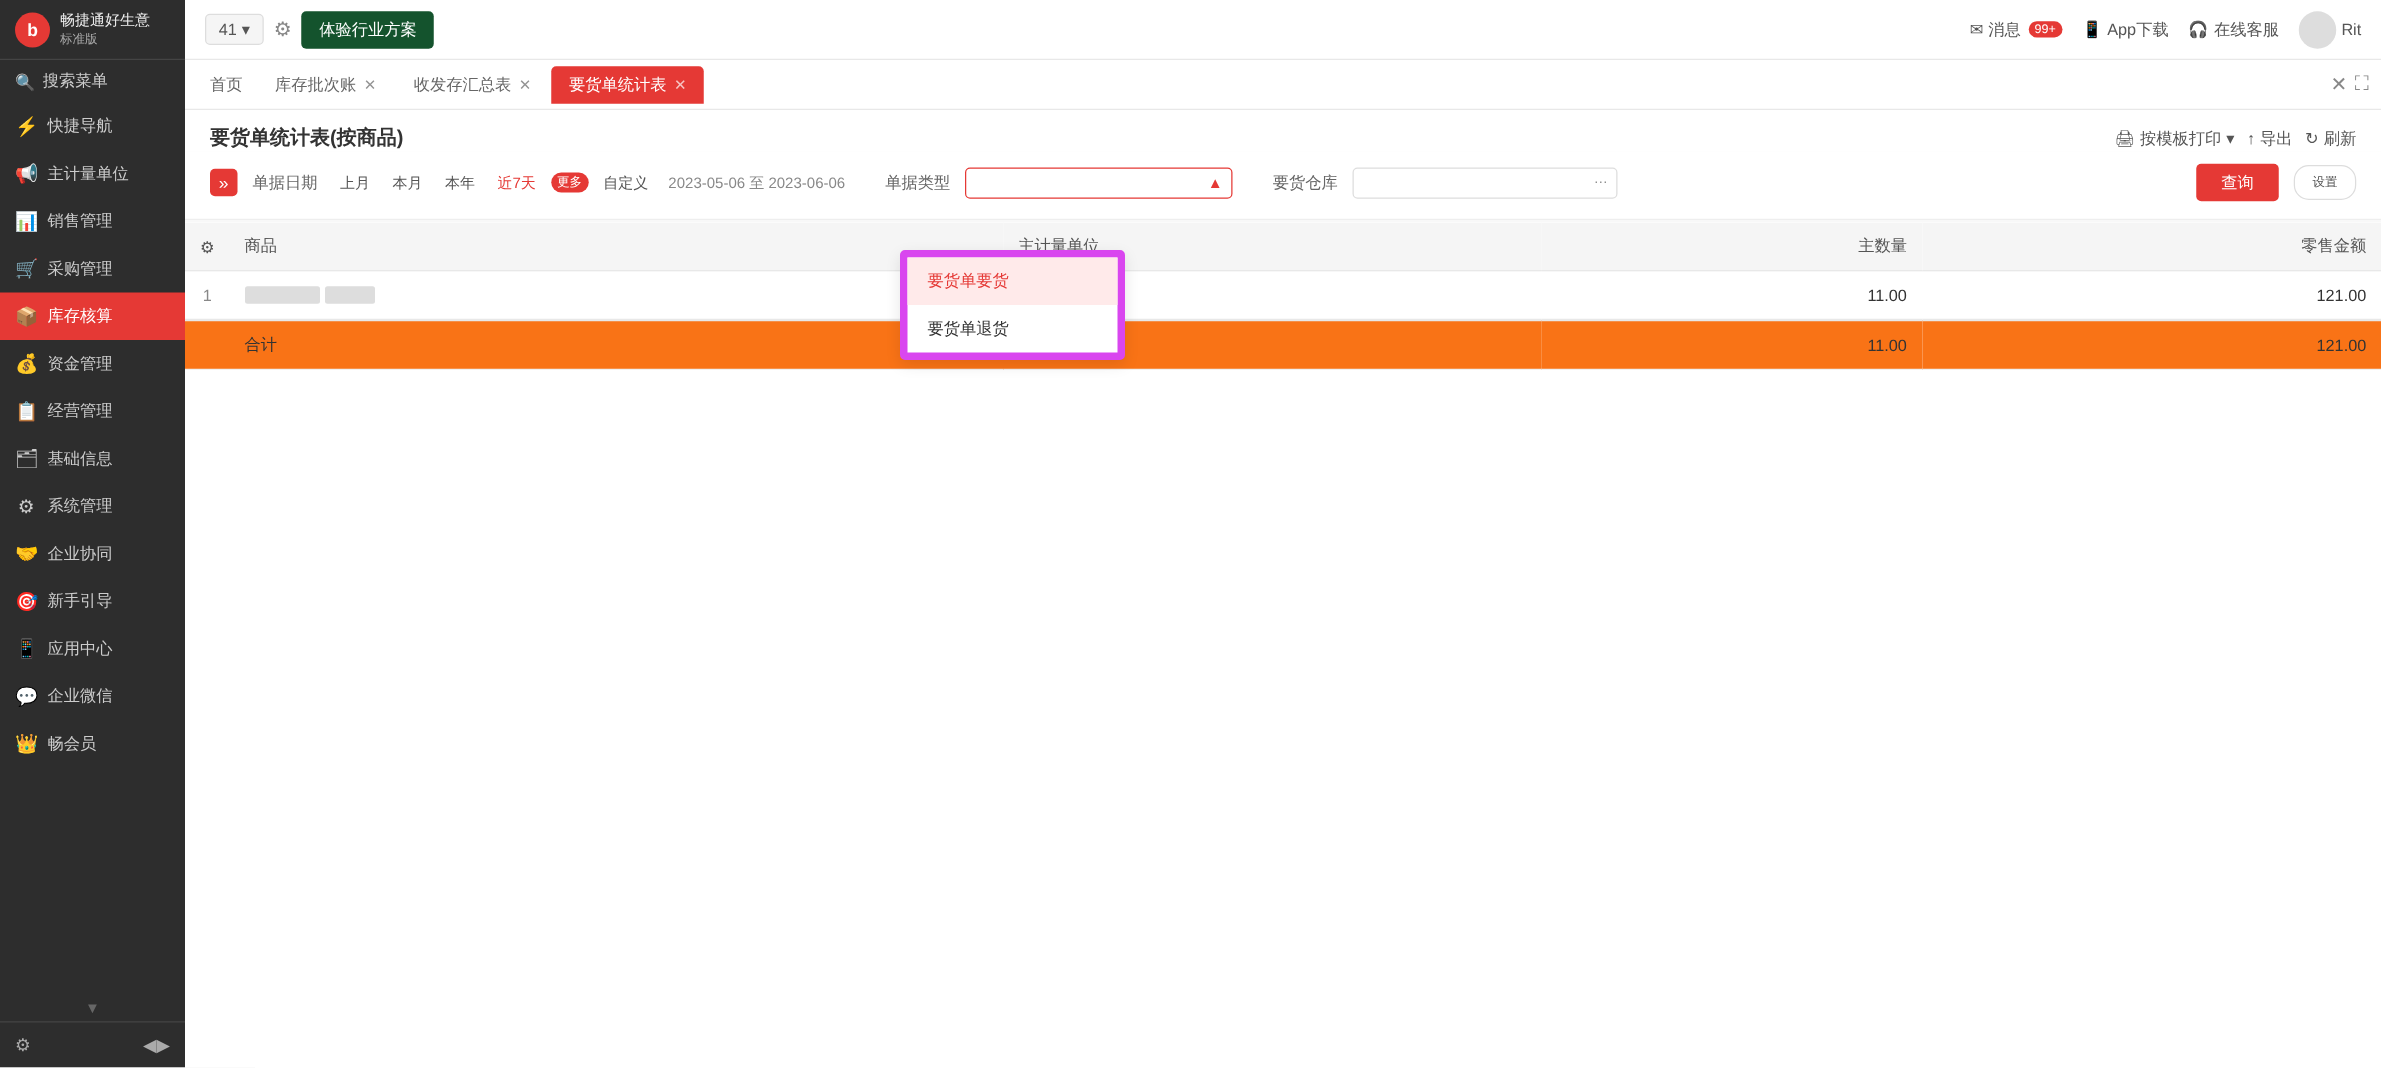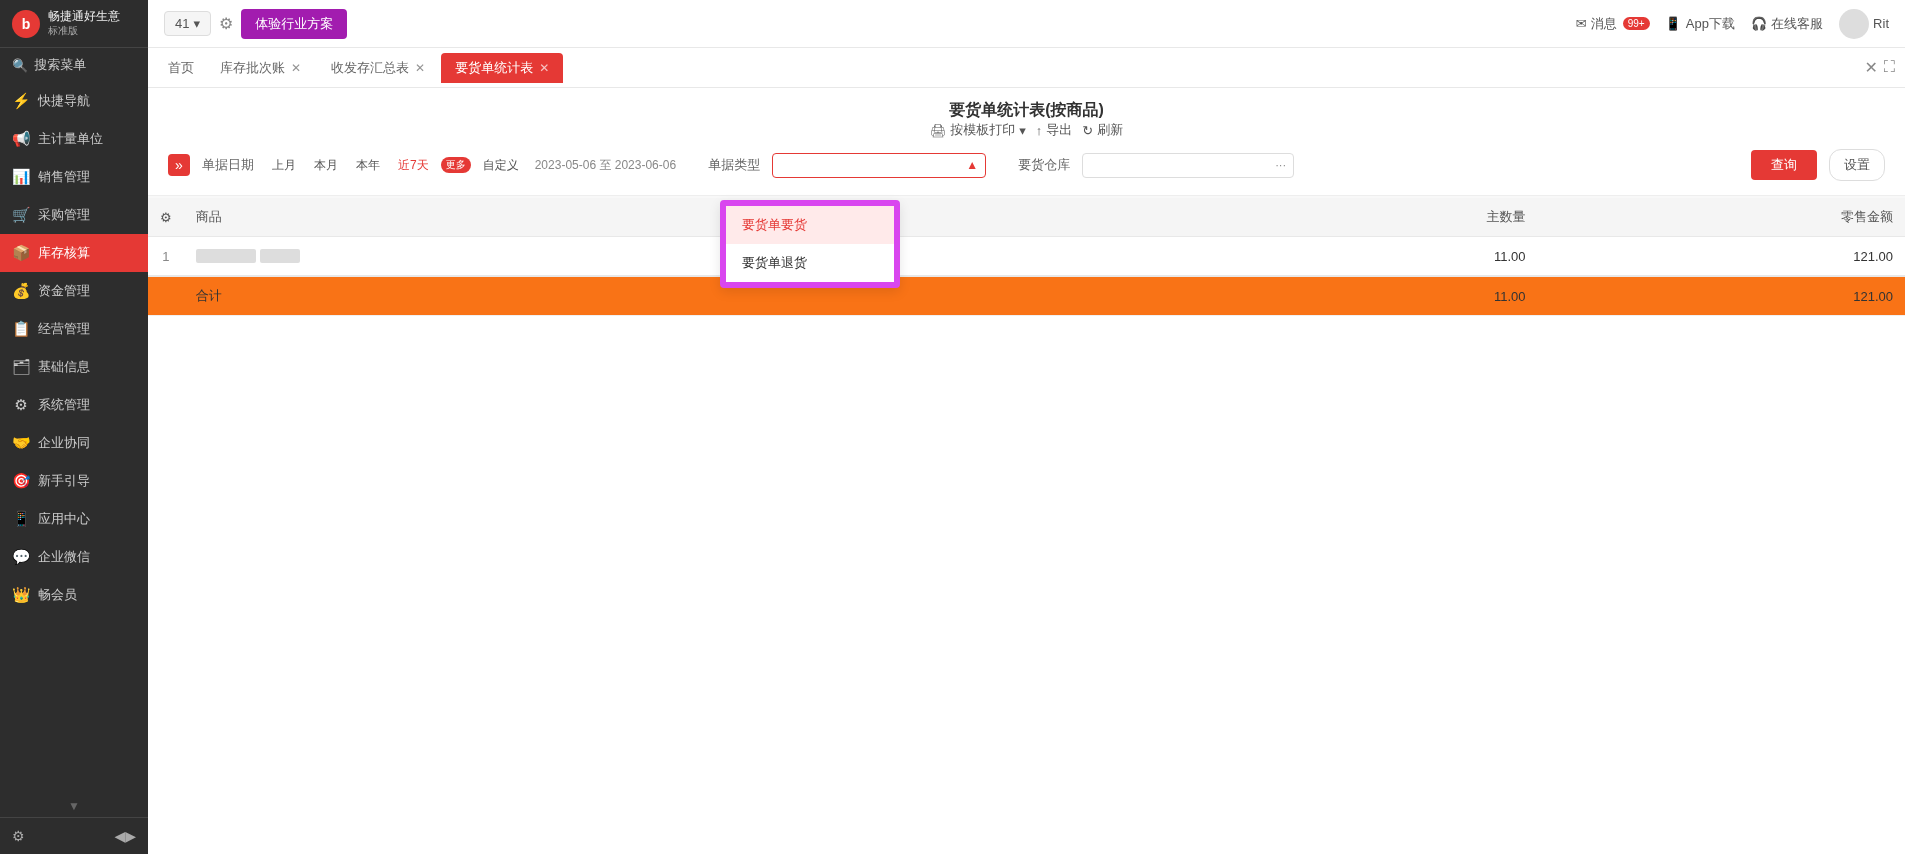--- a/index.html
+++ b/index.html
@@ -110,21 +110,21 @@
       padding: 4px 10px;
       border-radius: 4px;
       border: 1px solid #ddd;
     }
     .settings-btn {
       cursor: pointer;
       color: #888;
       font-size: 16px;
     }
     .trial-btn {
-      background: #a21caf;
+      background: #14532d;
       color: white;
       padding: 6px 14px;
       border-radius: 4px;
       cursor: pointer;
       font-size: 13px;
       border: none;
     }
     .top-right {
       display: flex;
       align-items: center;
@@ -212,21 +212,20 @@
     }
 
     
     .page-header {
       background: #fff;
       padding: 12px 20px 0;
       display: flex;
       align-items: center;
       justify-content: space-between;
       flex-shrink: 0;
-      flex-direction: column;
     }
     .page-title {
       font-size: 16px;
       font-weight: bold;
       color: #333;
     }
     .page-actions {
       display: flex;
       align-items: center;
       gap: 10px;
@@ -313,21 +312,21 @@
       font-size: 13px;
       margin-left: auto;
     }
     .settings-row-btn {
       border: 1px solid #ddd;
       background: white;
       color: #555;
       padding: 6px 14px;
       border-radius: 12px;
       cursor: pointer;
-      font-size: 13px;
+      font-size: 10px;
     }
 
     
     .dropdown-overlay {
       position: absolute;
       background: white;
       border: 6px solid #d946ef;
       border-radius: 4px;
       box-shadow: 0 4px 12px rgba(0,0,0,0.1);
       z-index: 100;

